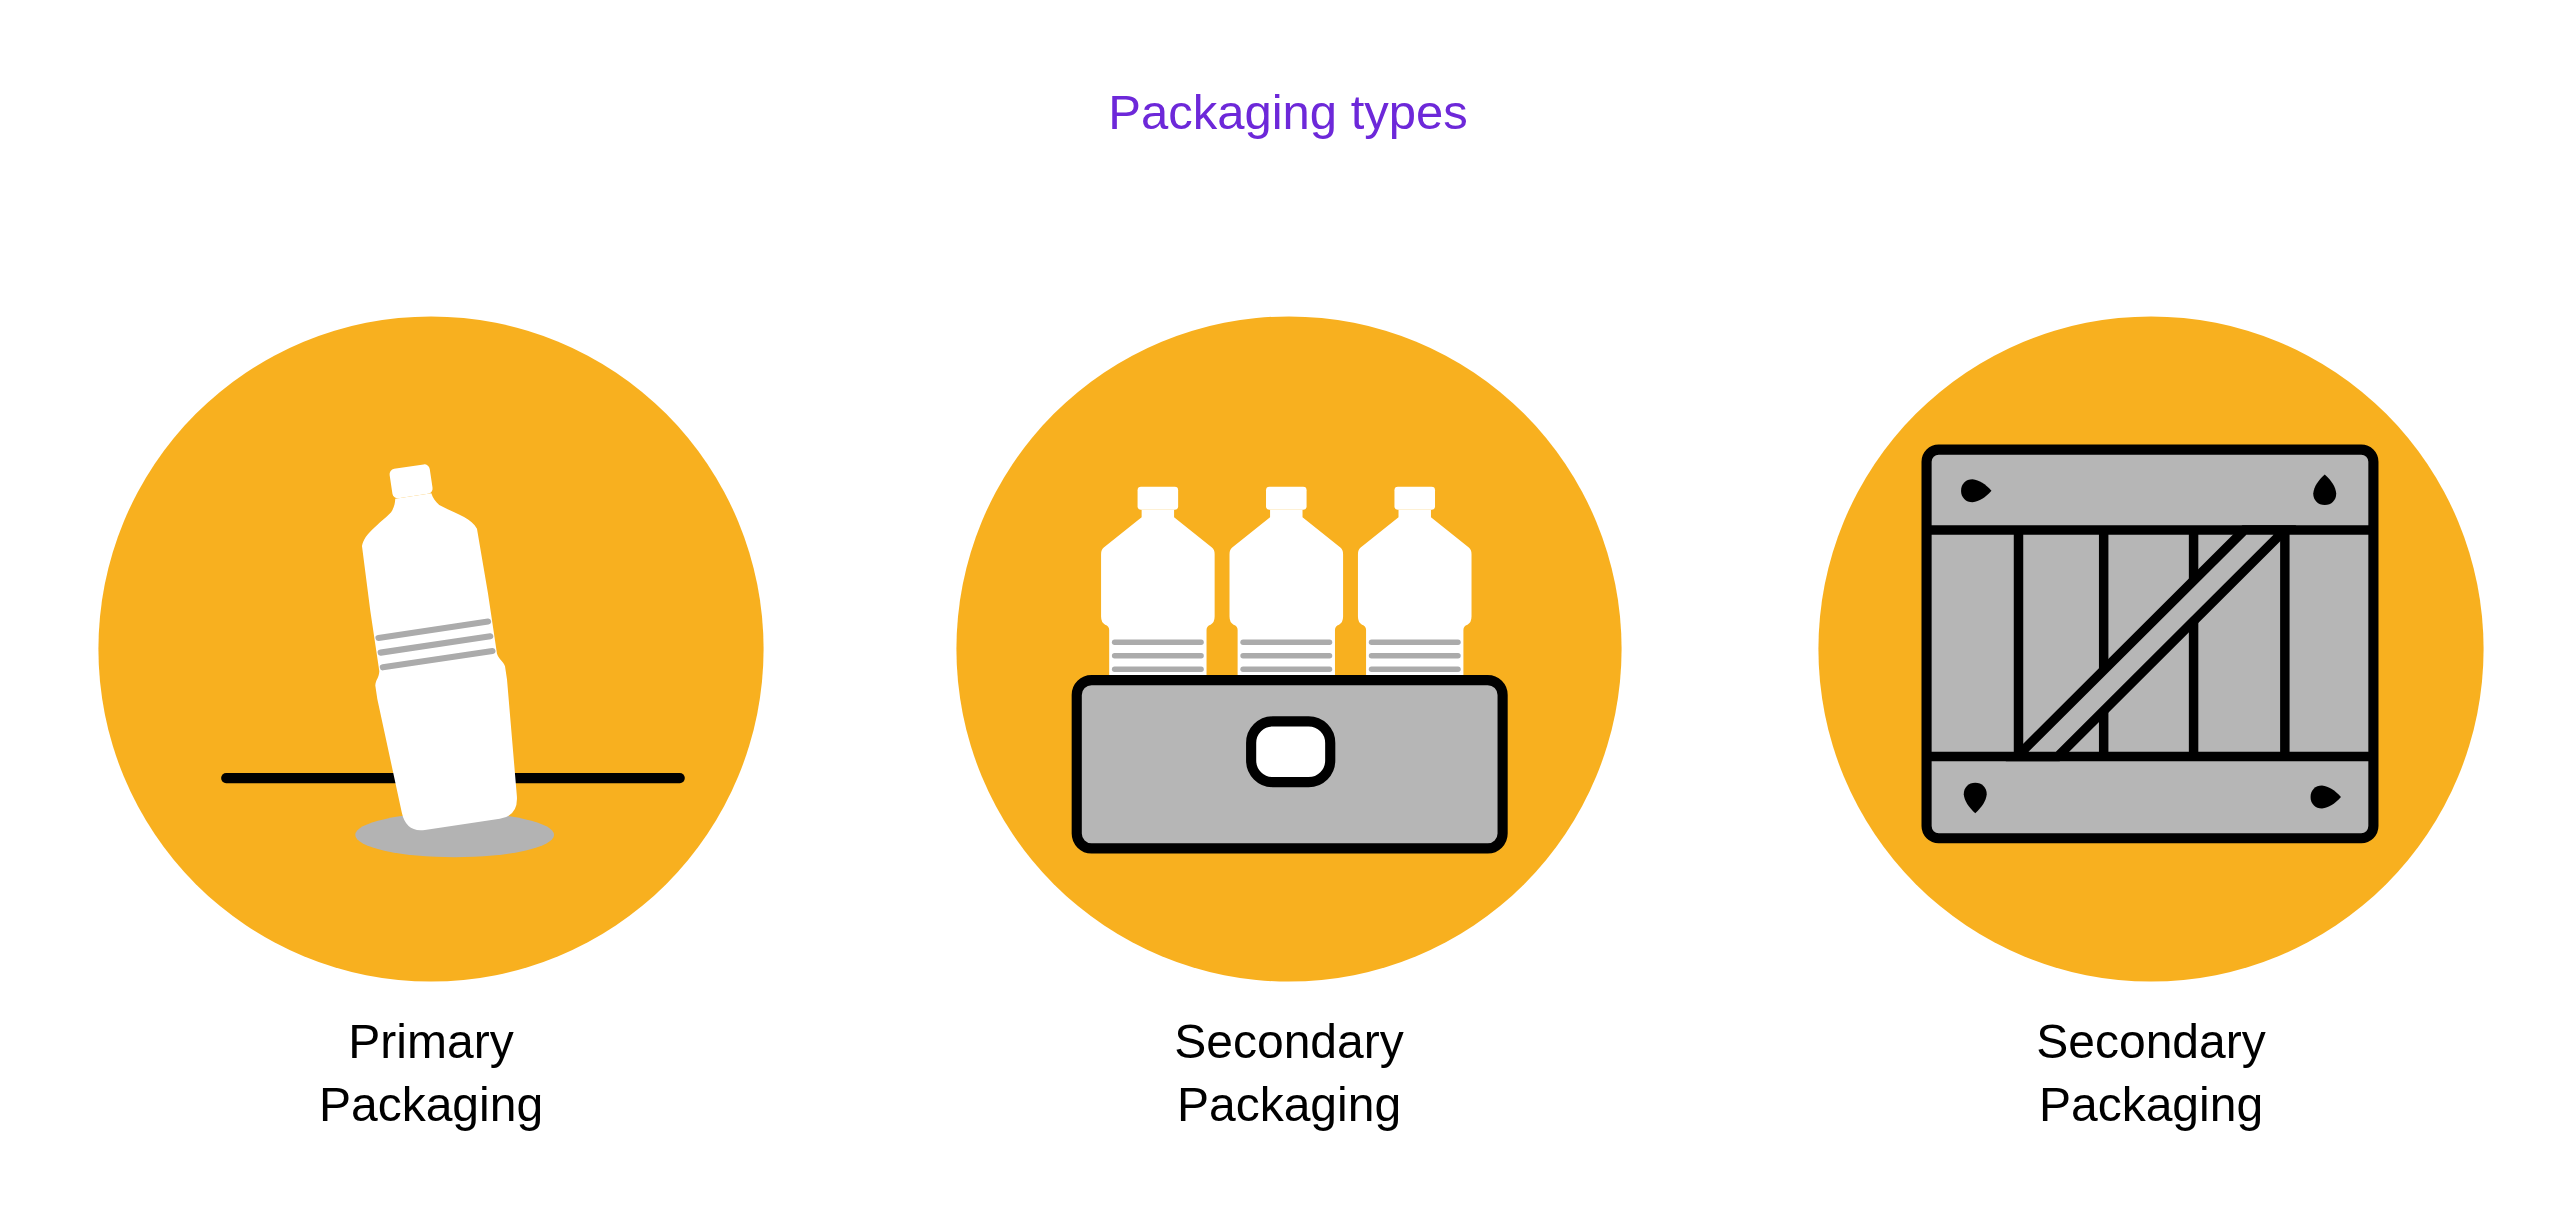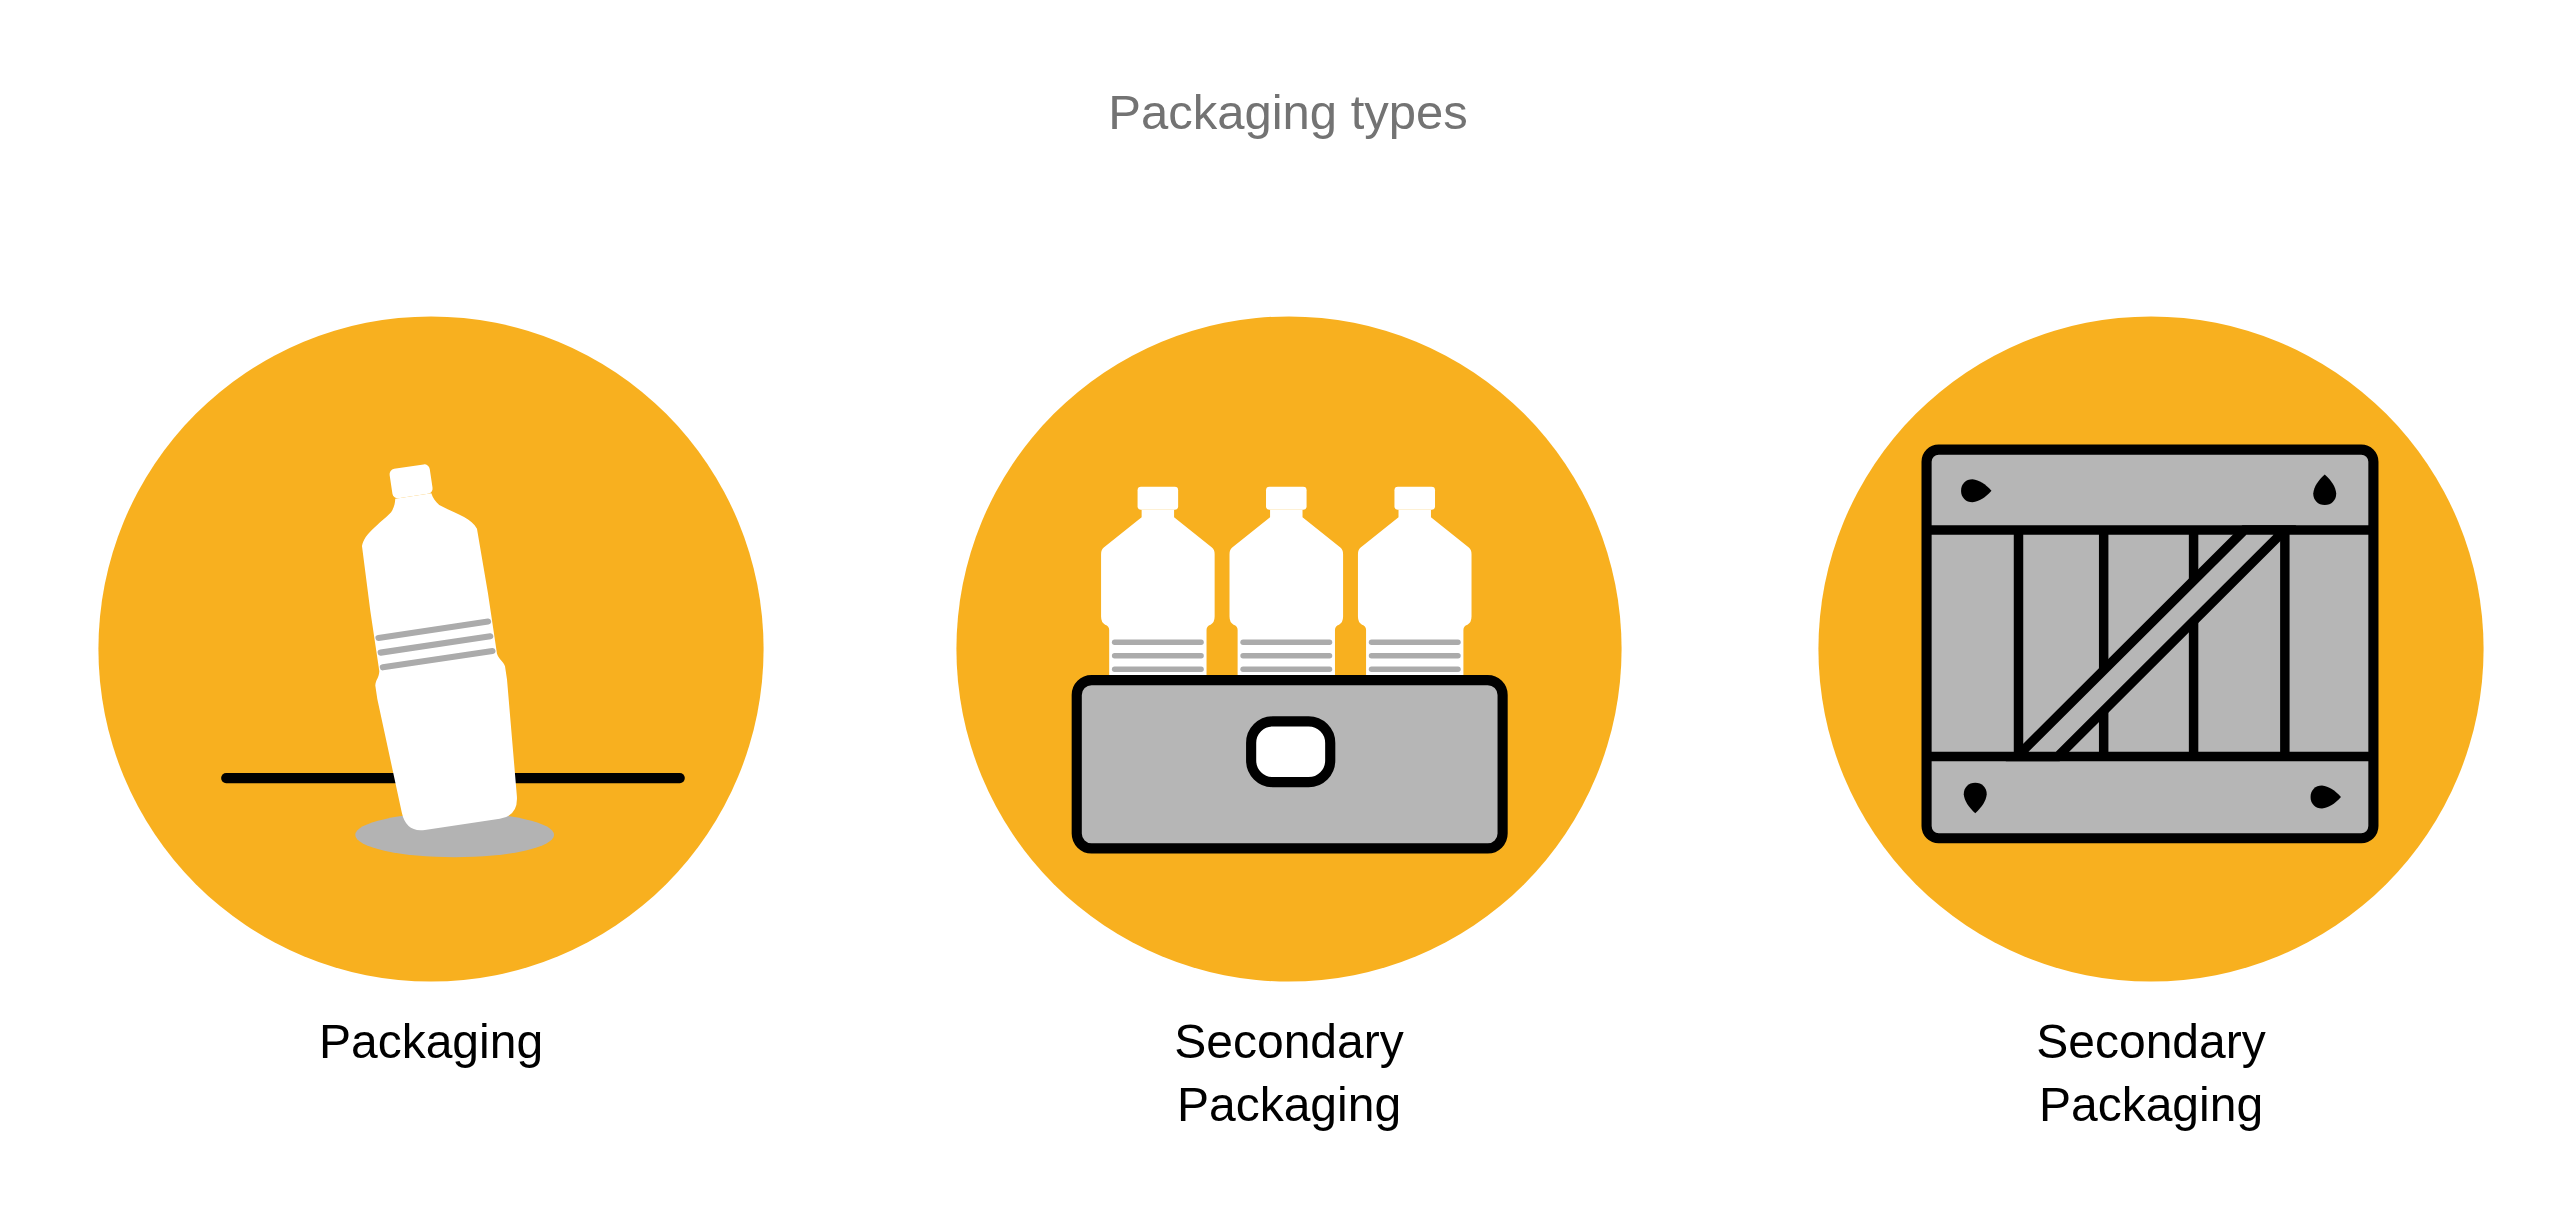--- a/index.html
+++ b/index.html
@@ -16,21 +16,21 @@
     overflow: hidden;
   }
   .title {
     position: absolute;
     top: 88px;
     left: 0;
     width: 100%;
     text-align: center;
     font-size: 49px;
     line-height: 1;
-    color: #737373;
+    color: #6d28d9;
     letter-spacing: 0px;
   }
   .badge {
     position: absolute;
     top: 311px;
     width: 676px;
     height: 676px;
   }
   .badge.c1 { left: 93px; }
   .badge.c2 { left: 951px; }
@@ -148,20 +148,21 @@
     </g>
     <g transform="translate(240 719) rotate(90)">
       <path class="noline" d="M 24 0 C 15 10 6 16 -4 17 C -14 17 -21 10 -21 0 C -21 -10 -14 -17 -4 -17 C 6 -16 15 -10 24 0 Z" fill="#000000"></path>
     </g>
     <g transform="translate(757 719)">
       <path class="noline" d="M 24 0 C 15 10 6 16 -4 17 C -14 17 -21 10 -21 0 C -21 -10 -14 -17 -4 -17 C 6 -16 15 -10 24 0 Z" fill="#000000"></path>
     </g>
   </svg>
 
   <div class="caption c1">
+    <span>Primary</span>
     <span>Packaging</span>
   </div>
   <div class="caption c2">
     <span>Secondary</span>
     <span>Packaging</span>
   </div>
   <div class="caption c3">
     <span>Secondary</span>
     <span>Packaging</span>
   </div>

